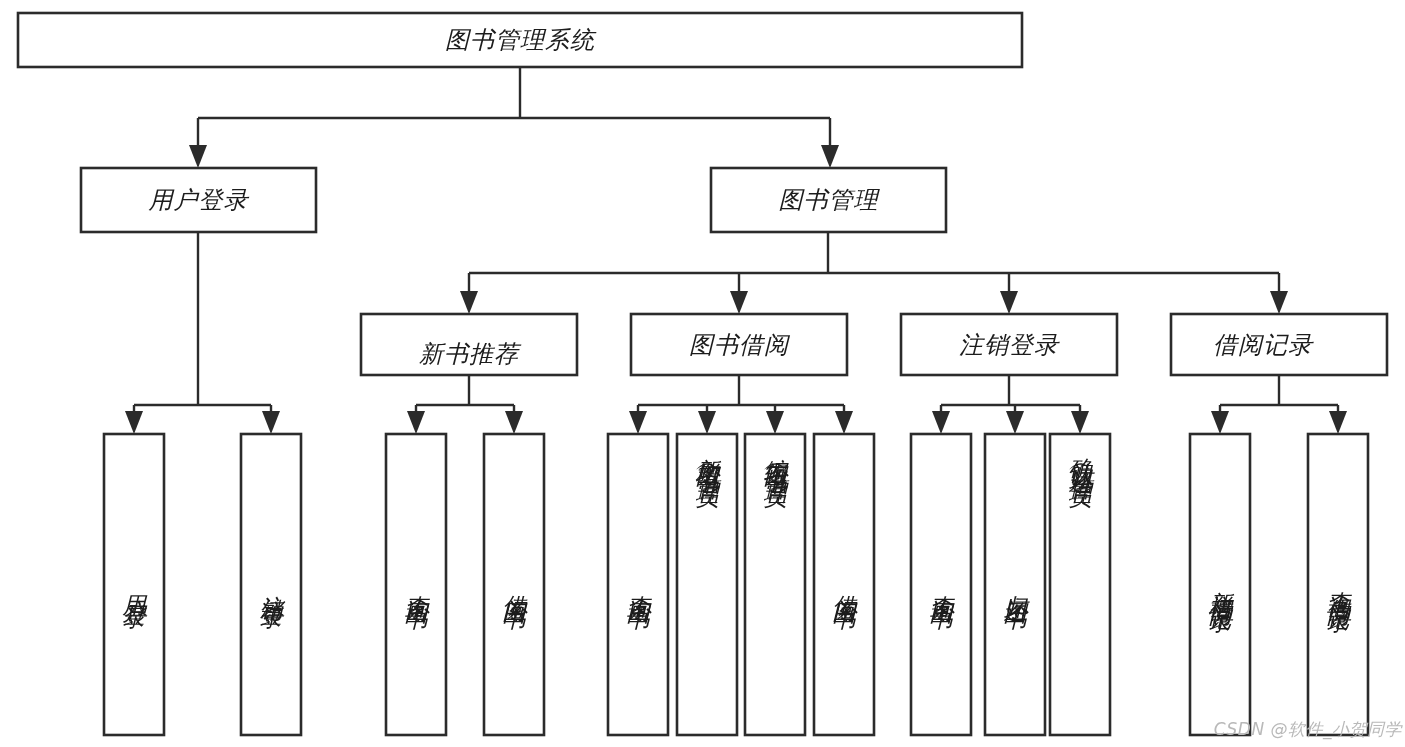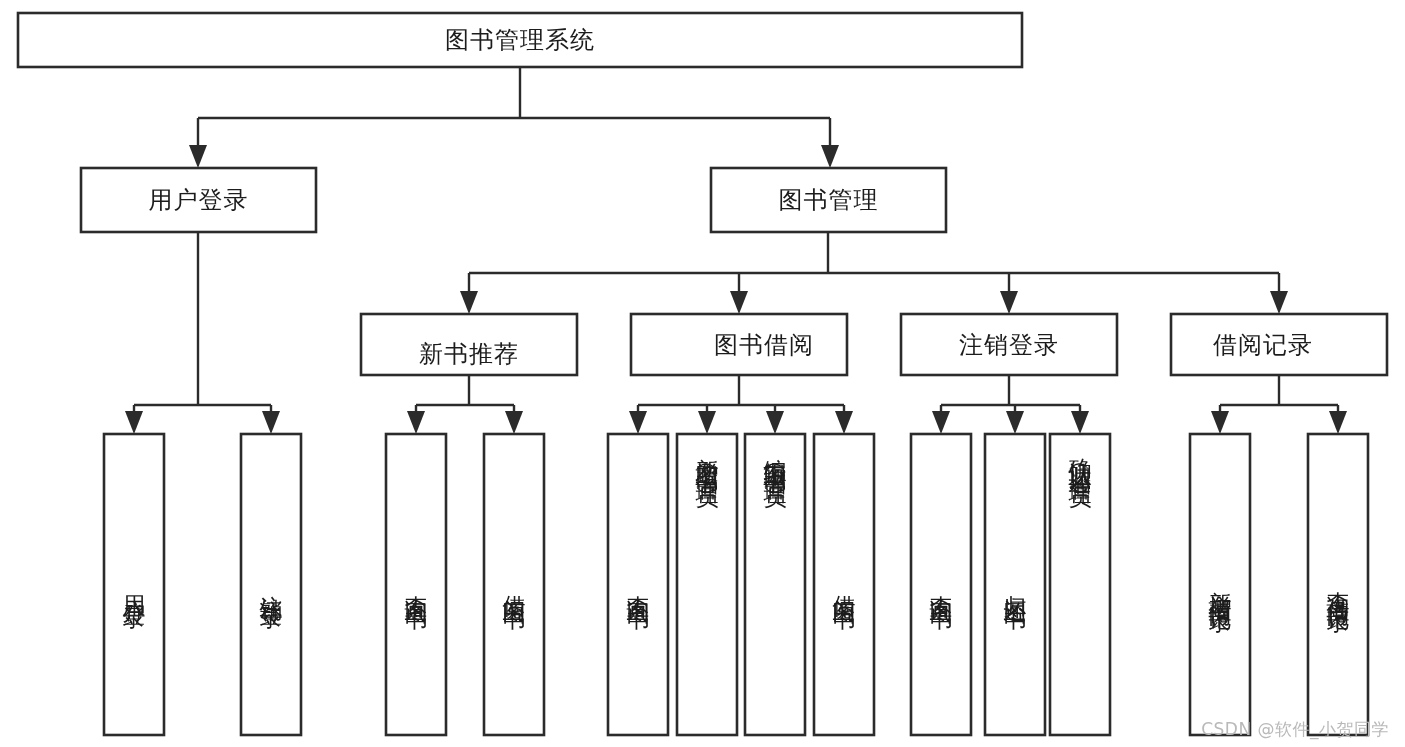--- a/index.html
+++ b/index.html
@@ -9,20 +9,21 @@
   }
   body {
     font-family: "DejaVu Sans", "Liberation Sans", sans-serif;
   }
   #diagram-root {
     position: relative;
     width: 1405px;
     height: 747px;
     background: #ffffff;
     overflow: hidden;
+    font-style: italic;
   }
   svg#tree-svg {
     position: absolute;
     left: 0;
     top: 0;
     width: 1405px;
     height: 747px;
     display: block;
   }
   .node-box {
@@ -66,21 +67,21 @@
     align-items: center;
     justify-content: center;
     pointer-events: none;
     font-family: "DejaVu Sans", "Liberation Sans", sans-serif;
     font-size: 24px;
     color: #1c1c1c;
     letter-spacing: 1px;
   }
   #watermark {
     position: absolute;
-    right: 16px;
+    right: 3px;
     bottom: 6px;
     font-family: "DejaVu Sans", "Liberation Sans", sans-serif;
     font-size: 17px;
     color: #b9b9b9;
     letter-spacing: 0.5px;
     white-space: nowrap;
   }
 </style>
 </head>
 <body>
@@ -177,21 +178,21 @@
     <polygon class="arrow-head" points="1220,434 1211,411 1229,411"></polygon>
     <polygon class="arrow-head" points="1338,434 1329,411 1347,411"></polygon>
   </svg>
 
   <div class="h-label-wrap" style="left:18px; top:13px; width:1004px; height:54px;">图书管理系统</div>
 
   <div class="h-label-wrap" style="left:81px; top:168px; width:235px; height:64px;">用户登录</div>
   <div class="h-label-wrap" style="left:711px; top:168px; width:235px; height:64px;border-radius:25px;">图书管理</div>
 
   <div class="h-label-wrap" style="left:361px; top:314px; width:216px; height:79px;">新书推荐</div>
-  <div class="h-label-wrap" style="left:631px; top:314px; width:216px; height:61px;margin-left:25px;">图书借阅</div>
+  <div class="h-label-wrap" style="left:631px; top:314px; width:216px; height:61px;">图书借阅</div>
   <div class="h-label-wrap" style="left:901px; top:314px; width:216px; height:61px;">注销登录</div>
   <div class="h-label-wrap" style="left:1171px; top:314px; width:184px; height:61px;">借阅记录</div>
 
   <div class="vert-label-wrap center" style="left:104px; top:434px; width:60px; height:301px;">
     <span class="vert-text">用户登录</span>
   </div>
   <div class="vert-label-wrap center" style="left:241px; top:434px; width:60px; height:301px;">
     <span class="vert-text">注销登录</span>
   </div>
 

